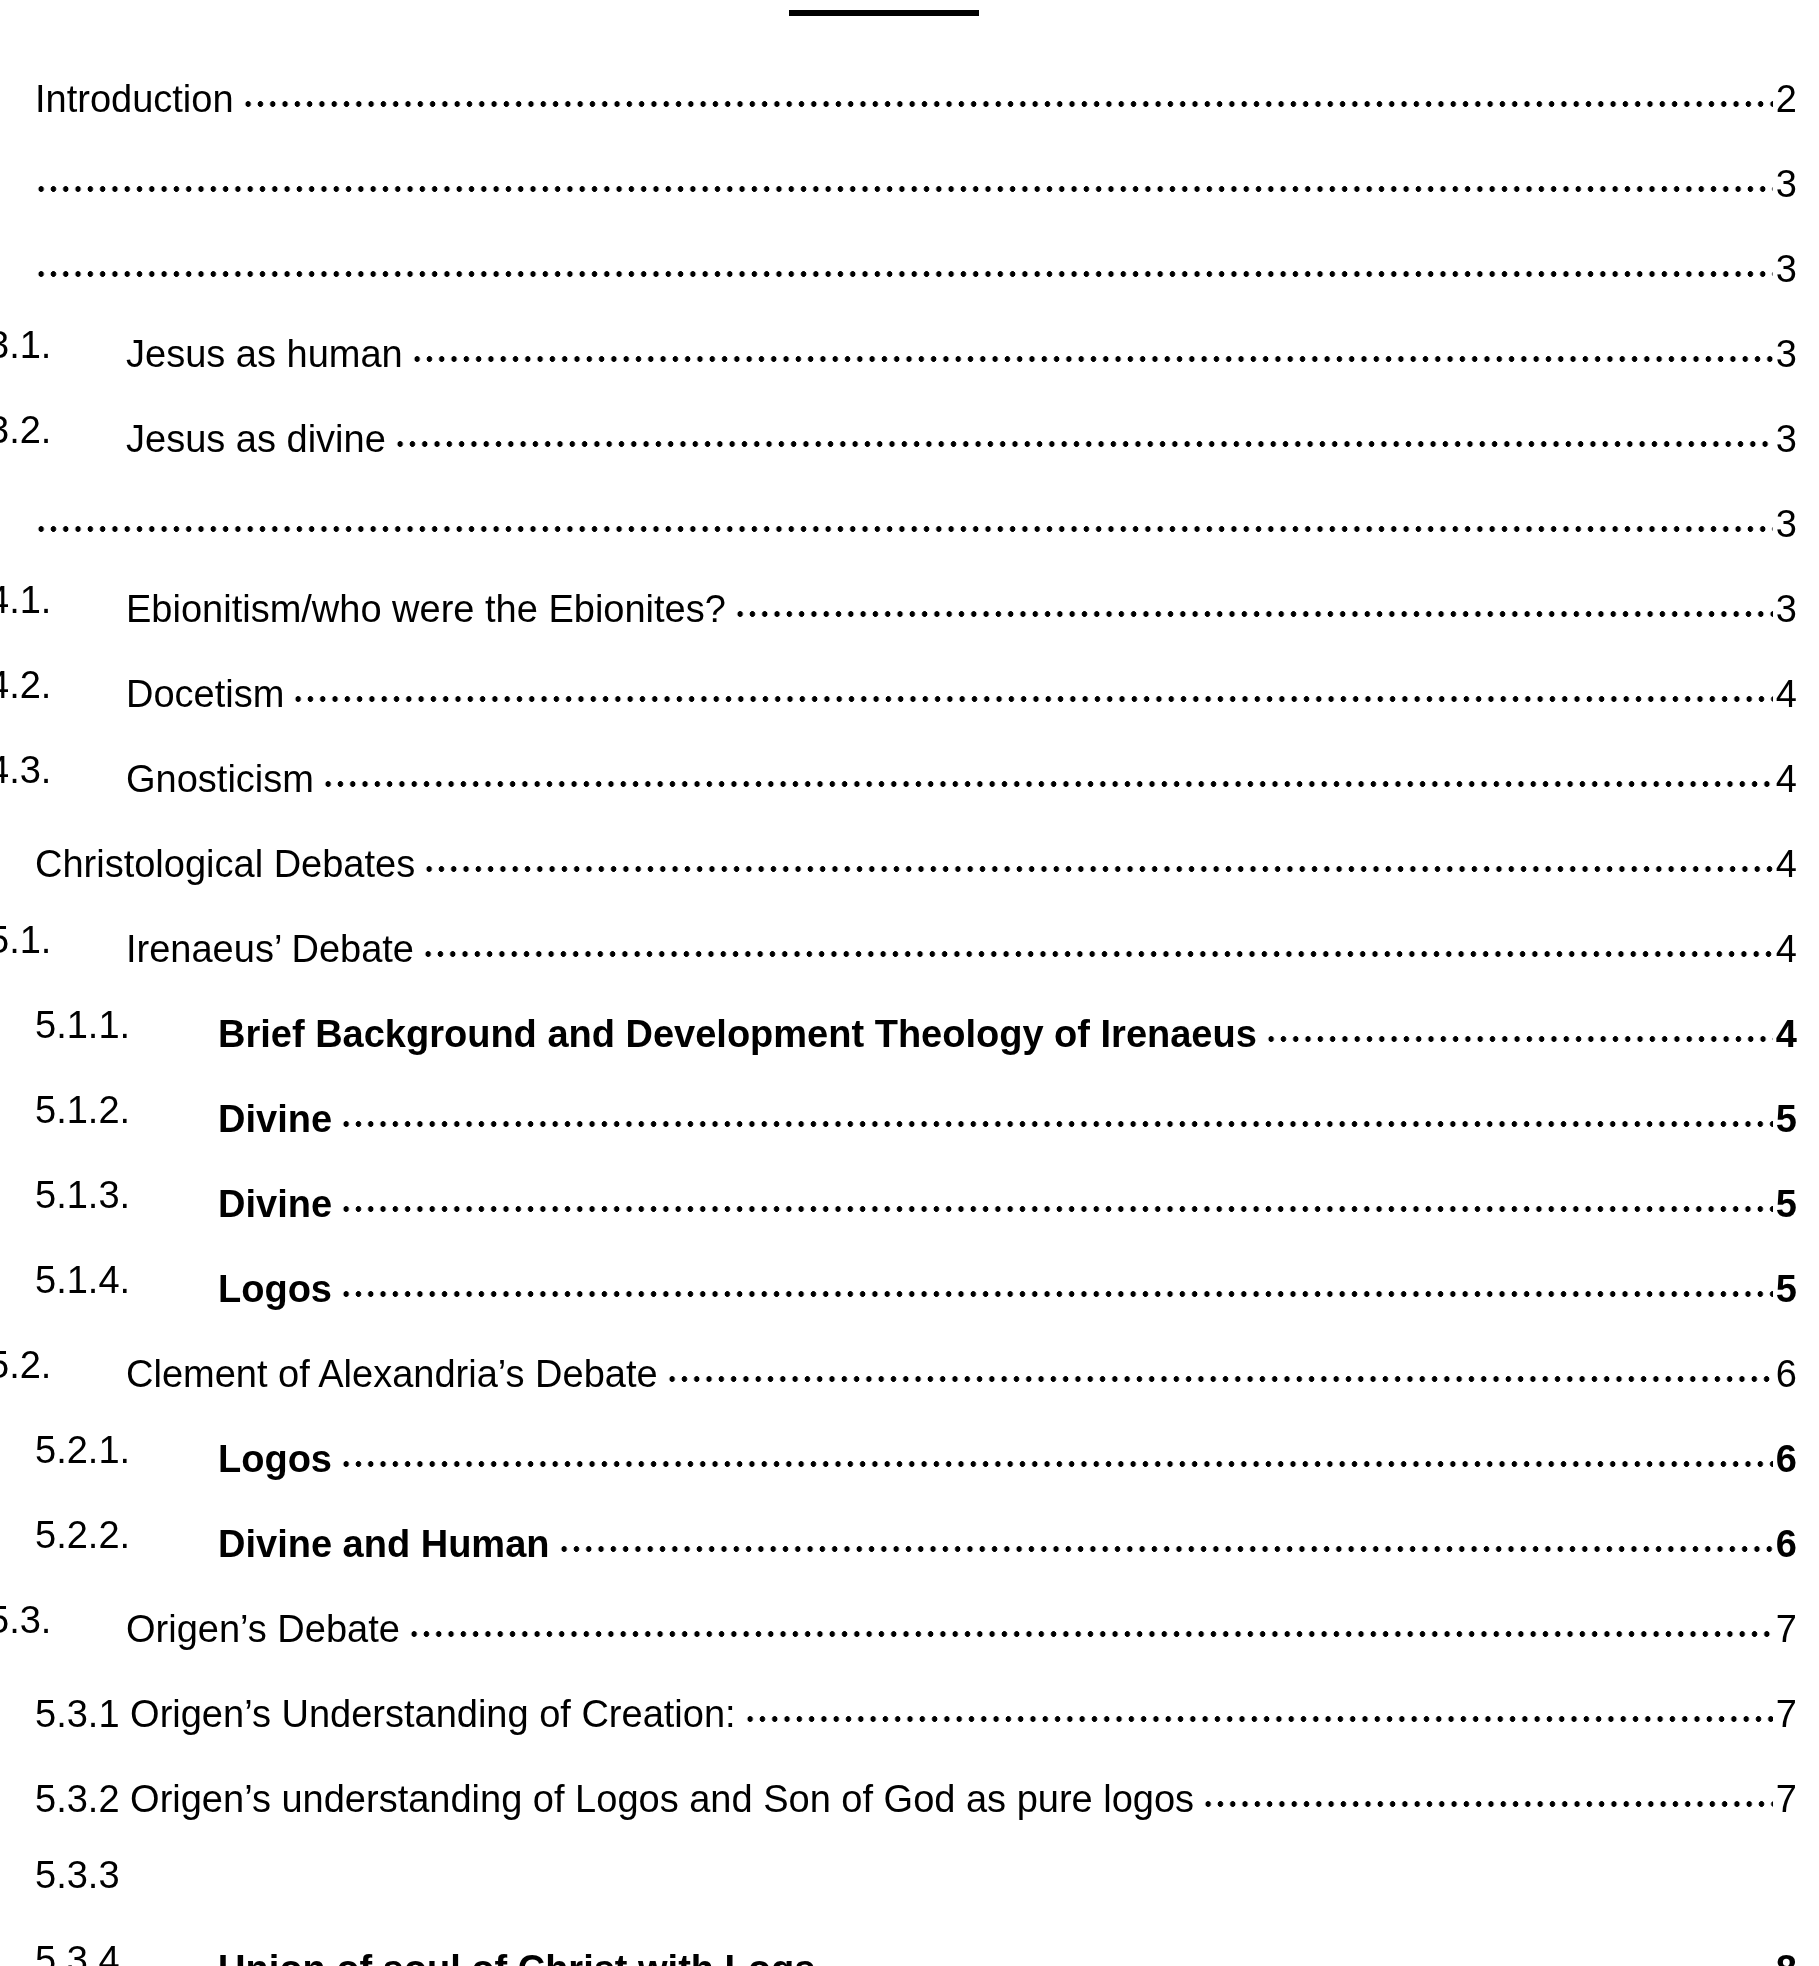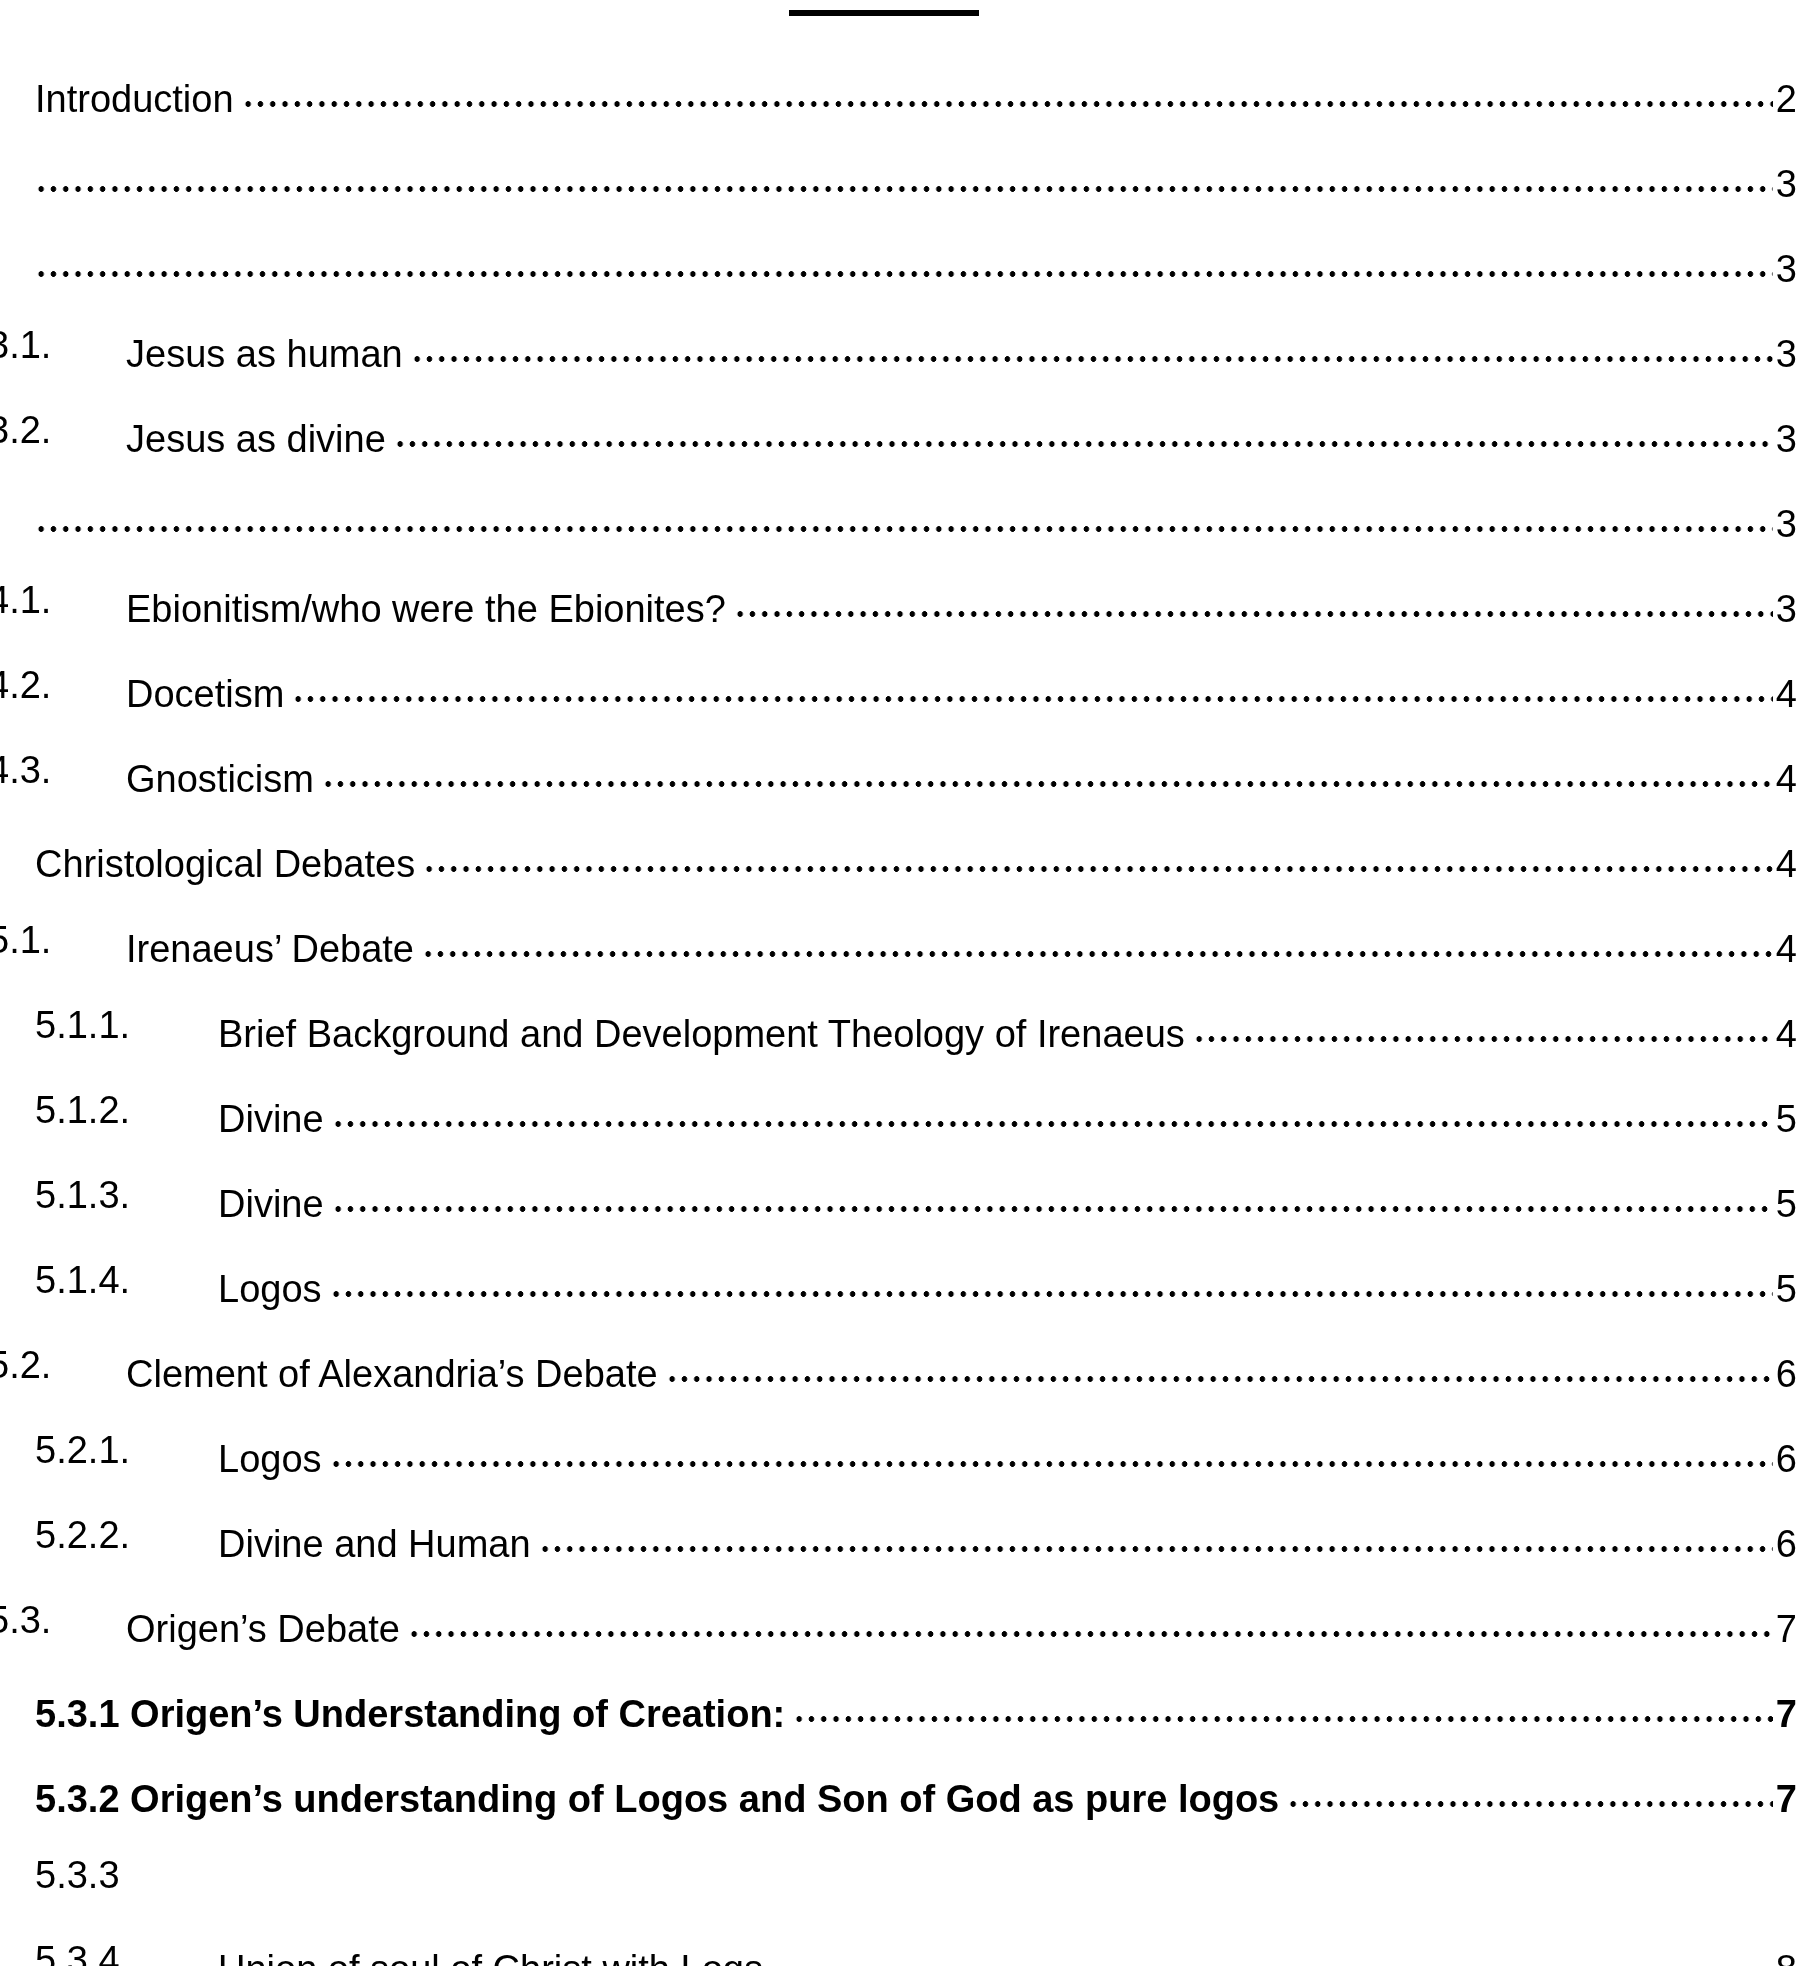--- a/index.html
+++ b/index.html
@@ -78,22 +78,22 @@
     .toc-row .page-num {
       flex: 0 0 auto;
       min-width: 20px;
       text-align: right;
     }
     
     .lvl1 .entry { left: 35px; justify-content: space-between; }
     .lvl2 .num { left: -12px; }
     .lvl2 .entry { left: 126px; }
     .lvl3 .num { left: 35px; }
-    .lvl3 .entry { left: 218px; }
-    .lvl3-inline .entry { left: 35px; font-weight: bold; }
+    .lvl3 .entry { left: 218px; font-weight: bold; }
+    .lvl3-inline .entry { left: 35px; }
   </style>
 </head>
 <body>
 
 <div class="page">
   <div class="toc-title">Contents</div>
 
   <ul class="toc-list">
 
   <li class="toc-row lvl1">

